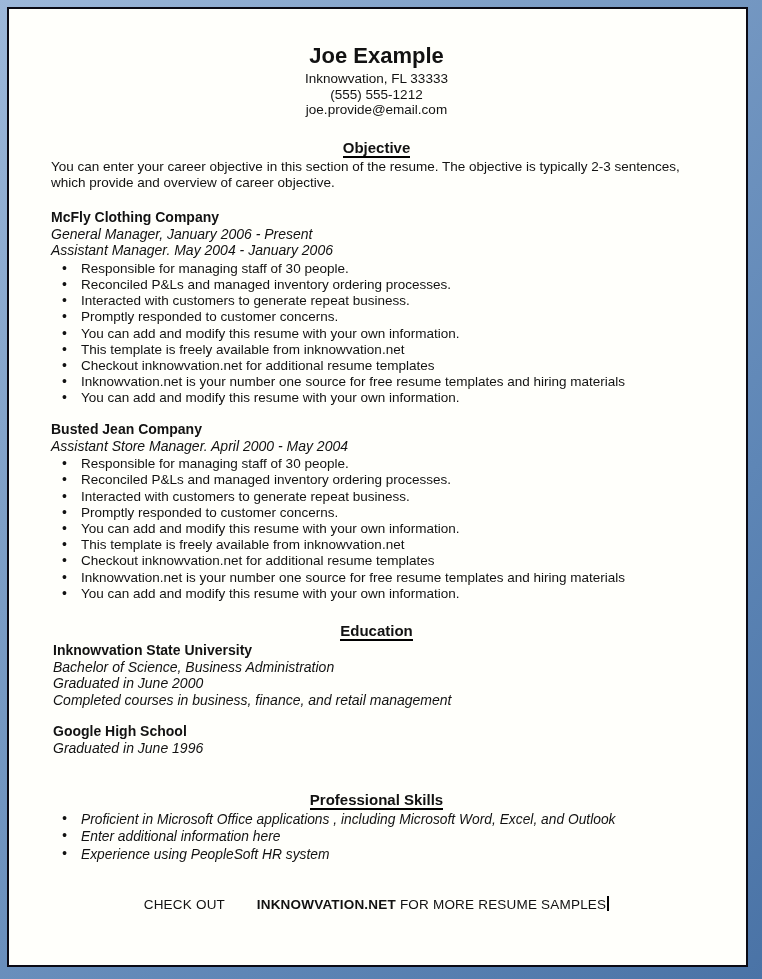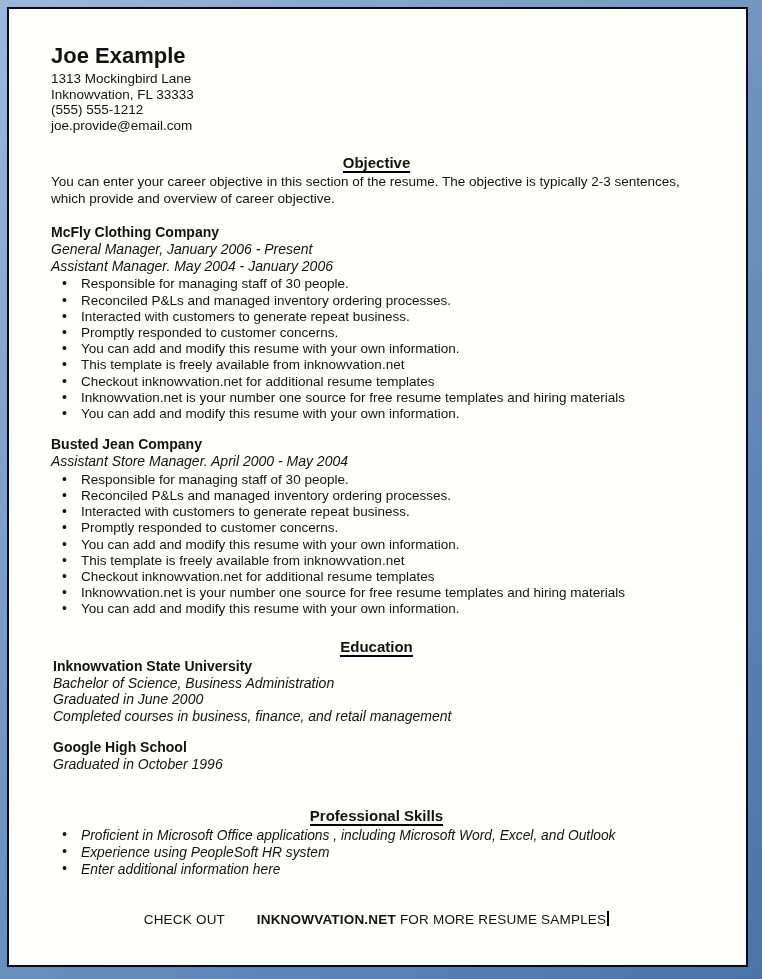--- a/index.html
+++ b/index.html
@@ -16,21 +16,21 @@
     background: #fffffb;
     border: 2px solid #0a0a14;
     overflow: hidden;
   }
   .content {
     padding: 33px 44px 0 42px;
     font-size: 13.5px;
     line-height: 16.5px;
   }
   
-  .resume-header { margin-bottom: 21px; }
+  .resume-header { text-align: center; margin-bottom: 21px; }
   .candidate-name { font-size: 22px; font-weight: bold; line-height: 27px; margin-bottom: 2px; }
   .address-line { font-size: 13.5px; line-height: 15.6px; }
   
   .section-title {
     text-align: center;
     font-size: 15px;
     font-weight: bold;
     line-height: 18px;
     margin-bottom: 2px;
   }
@@ -84,21 +84,20 @@
   }
 </style>
 </head>
 <body>
 
 <div class="page">
   <div class="content">
 
     <div class="resume-header">
       <div class="candidate-name">Joe Example</div>
-      <div class="address-line">1313 Mockingbird Lane</div>
       <div class="address-line">Inknowvation, FL 33333</div>
       <div class="address-line">(555) 555-1212</div>
       <div class="address-line">joe.provide@email.com</div>
     </div>
 
     <div class="section-title"><span>Objective</span></div>
     <div class="objective-text">You can enter your career objective in this section of the resume. The objective is typically 2-3 sentences, which provide and overview of career objective.</div>
 
 
     <div class="job">
@@ -138,26 +137,26 @@
 
     <div class="school school-block">
       <div class="school-name">Inknowvation State University</div>
       <div class="edu-detail">Bachelor of Science, Business Administration</div>
       <div class="edu-detail">Graduated in June 2000</div>
       <div class="edu-detail">Completed courses in business, finance, and retail management</div>
     </div>
 
     <div class="school school-block">
       <div class="school-name">Google High School</div>
-      <div class="edu-detail">Graduated in October 1996</div>
+      <div class="edu-detail">Graduated in June 1996</div>
     </div>
 
     <div class="section-title skills-title"><span>Professional Skills</span></div>
     <ul class="bullets italic">
       <li>Proficient in Microsoft Office applications , including Microsoft Word, Excel, and Outlook</li>
+      <li>Enter additional information here</li>
       <li>Experience using PeopleSoft HR system</li>
-      <li>Enter additional information here</li>
     </ul>
 
     <div class="footer-note"><span>CHECK OUT </span><b>INKNOWVATION.NET</b><span> FOR MORE RESUME SAMPLES</span><span class="text-caret"></span></div>
 
   </div>
 </div>
 
 </body></html>

